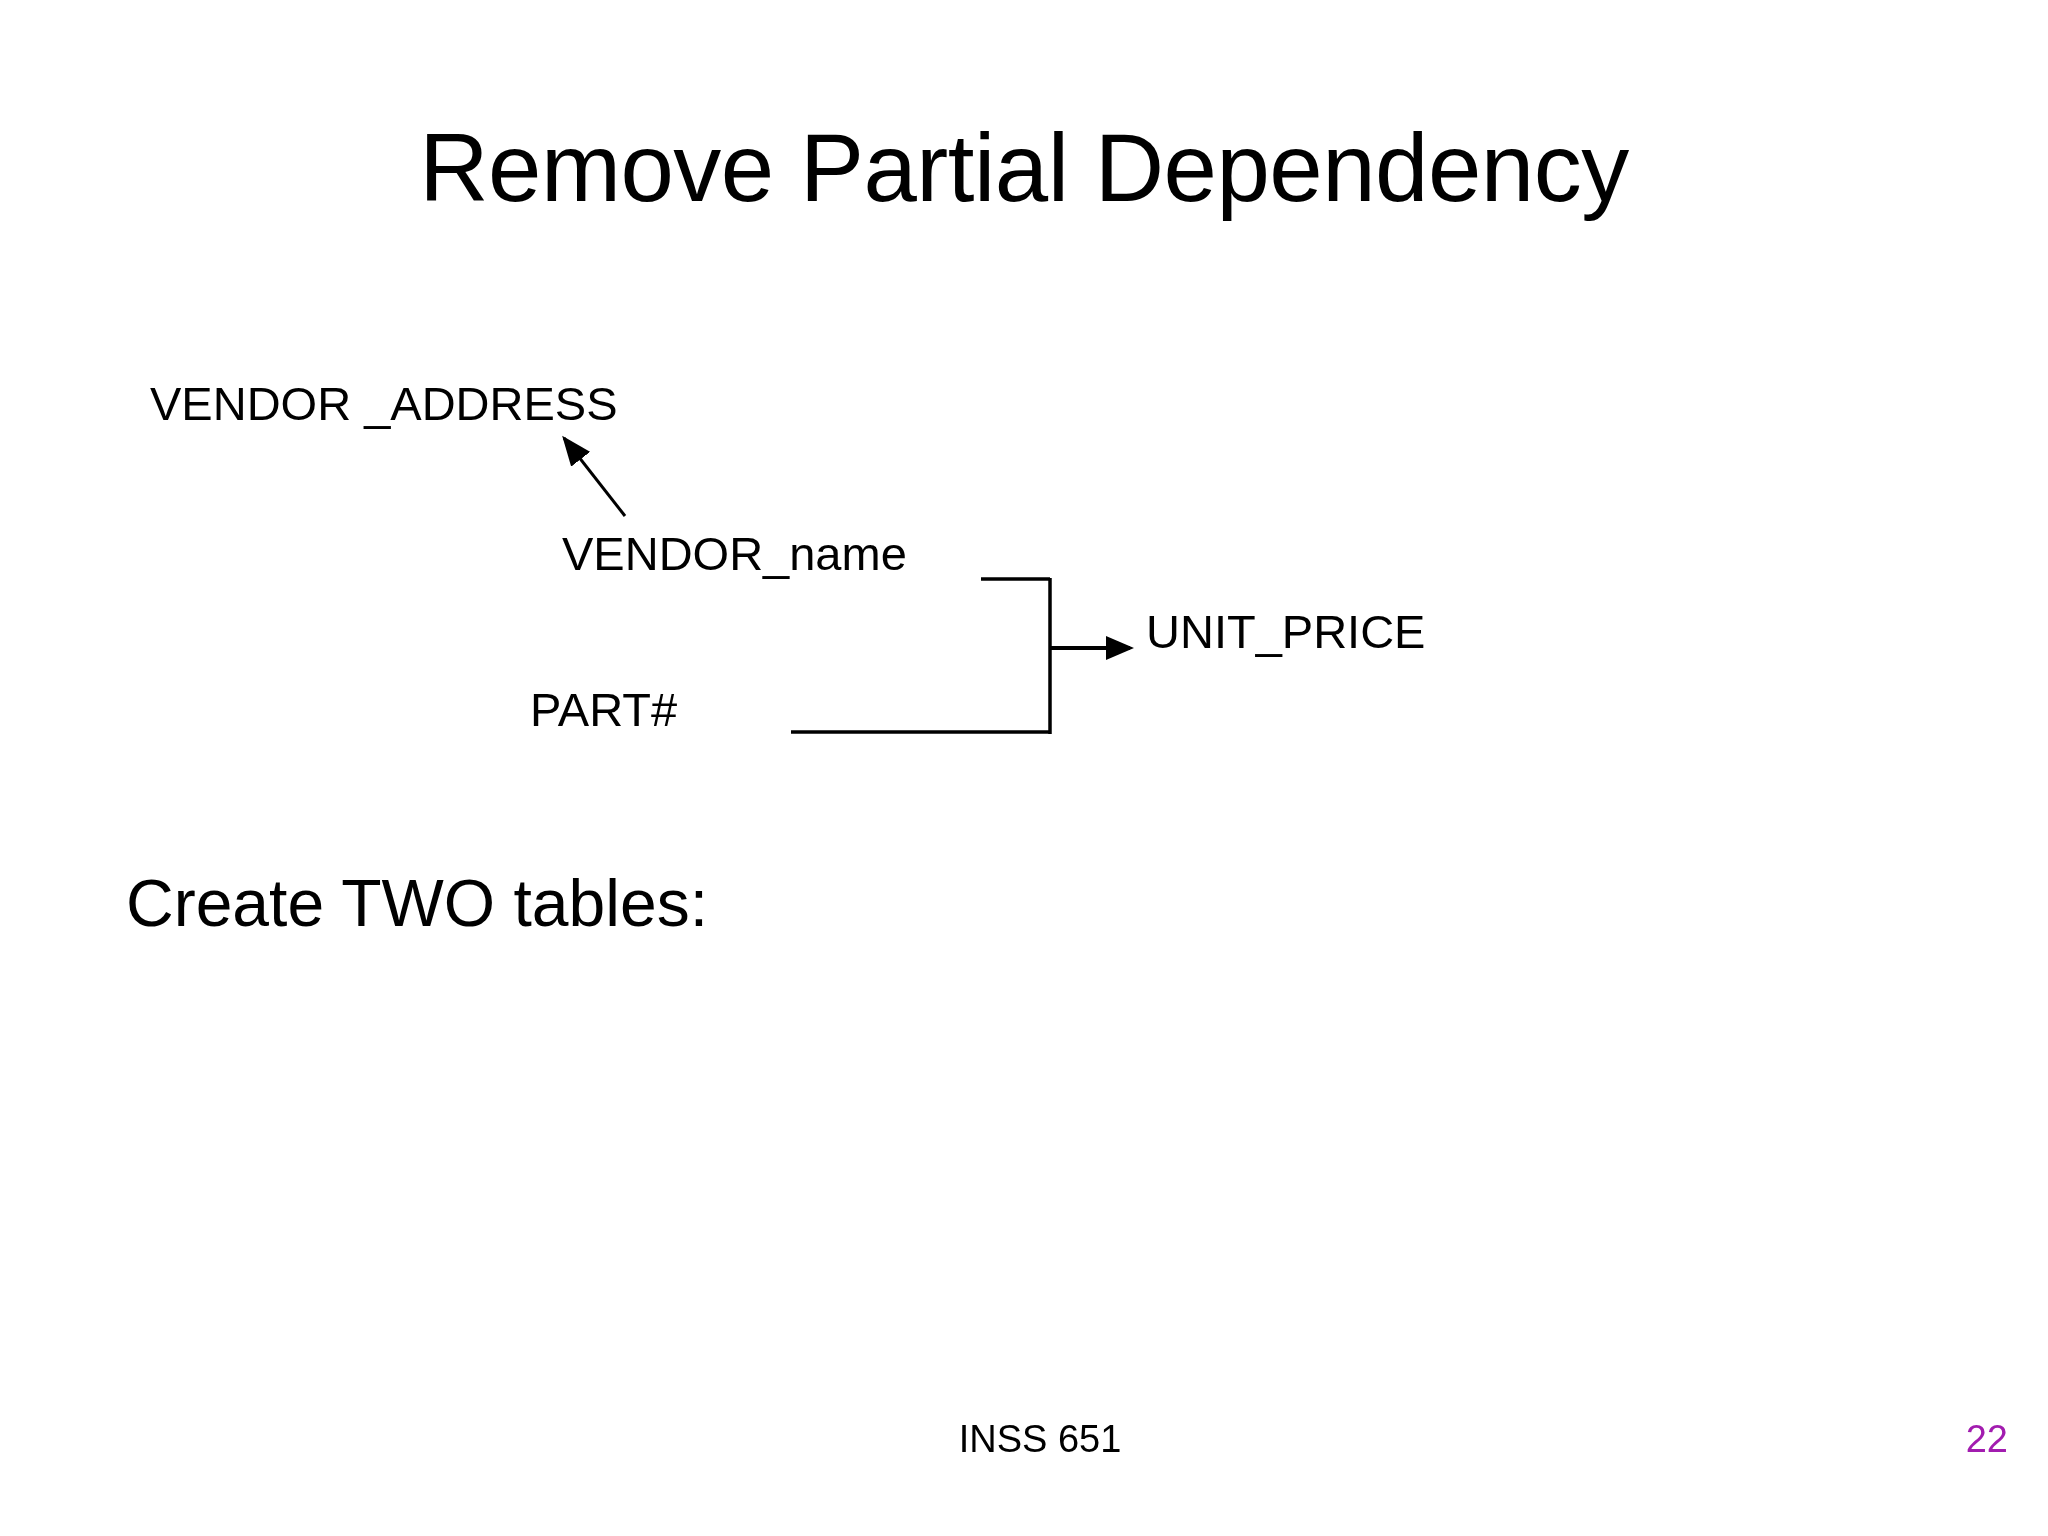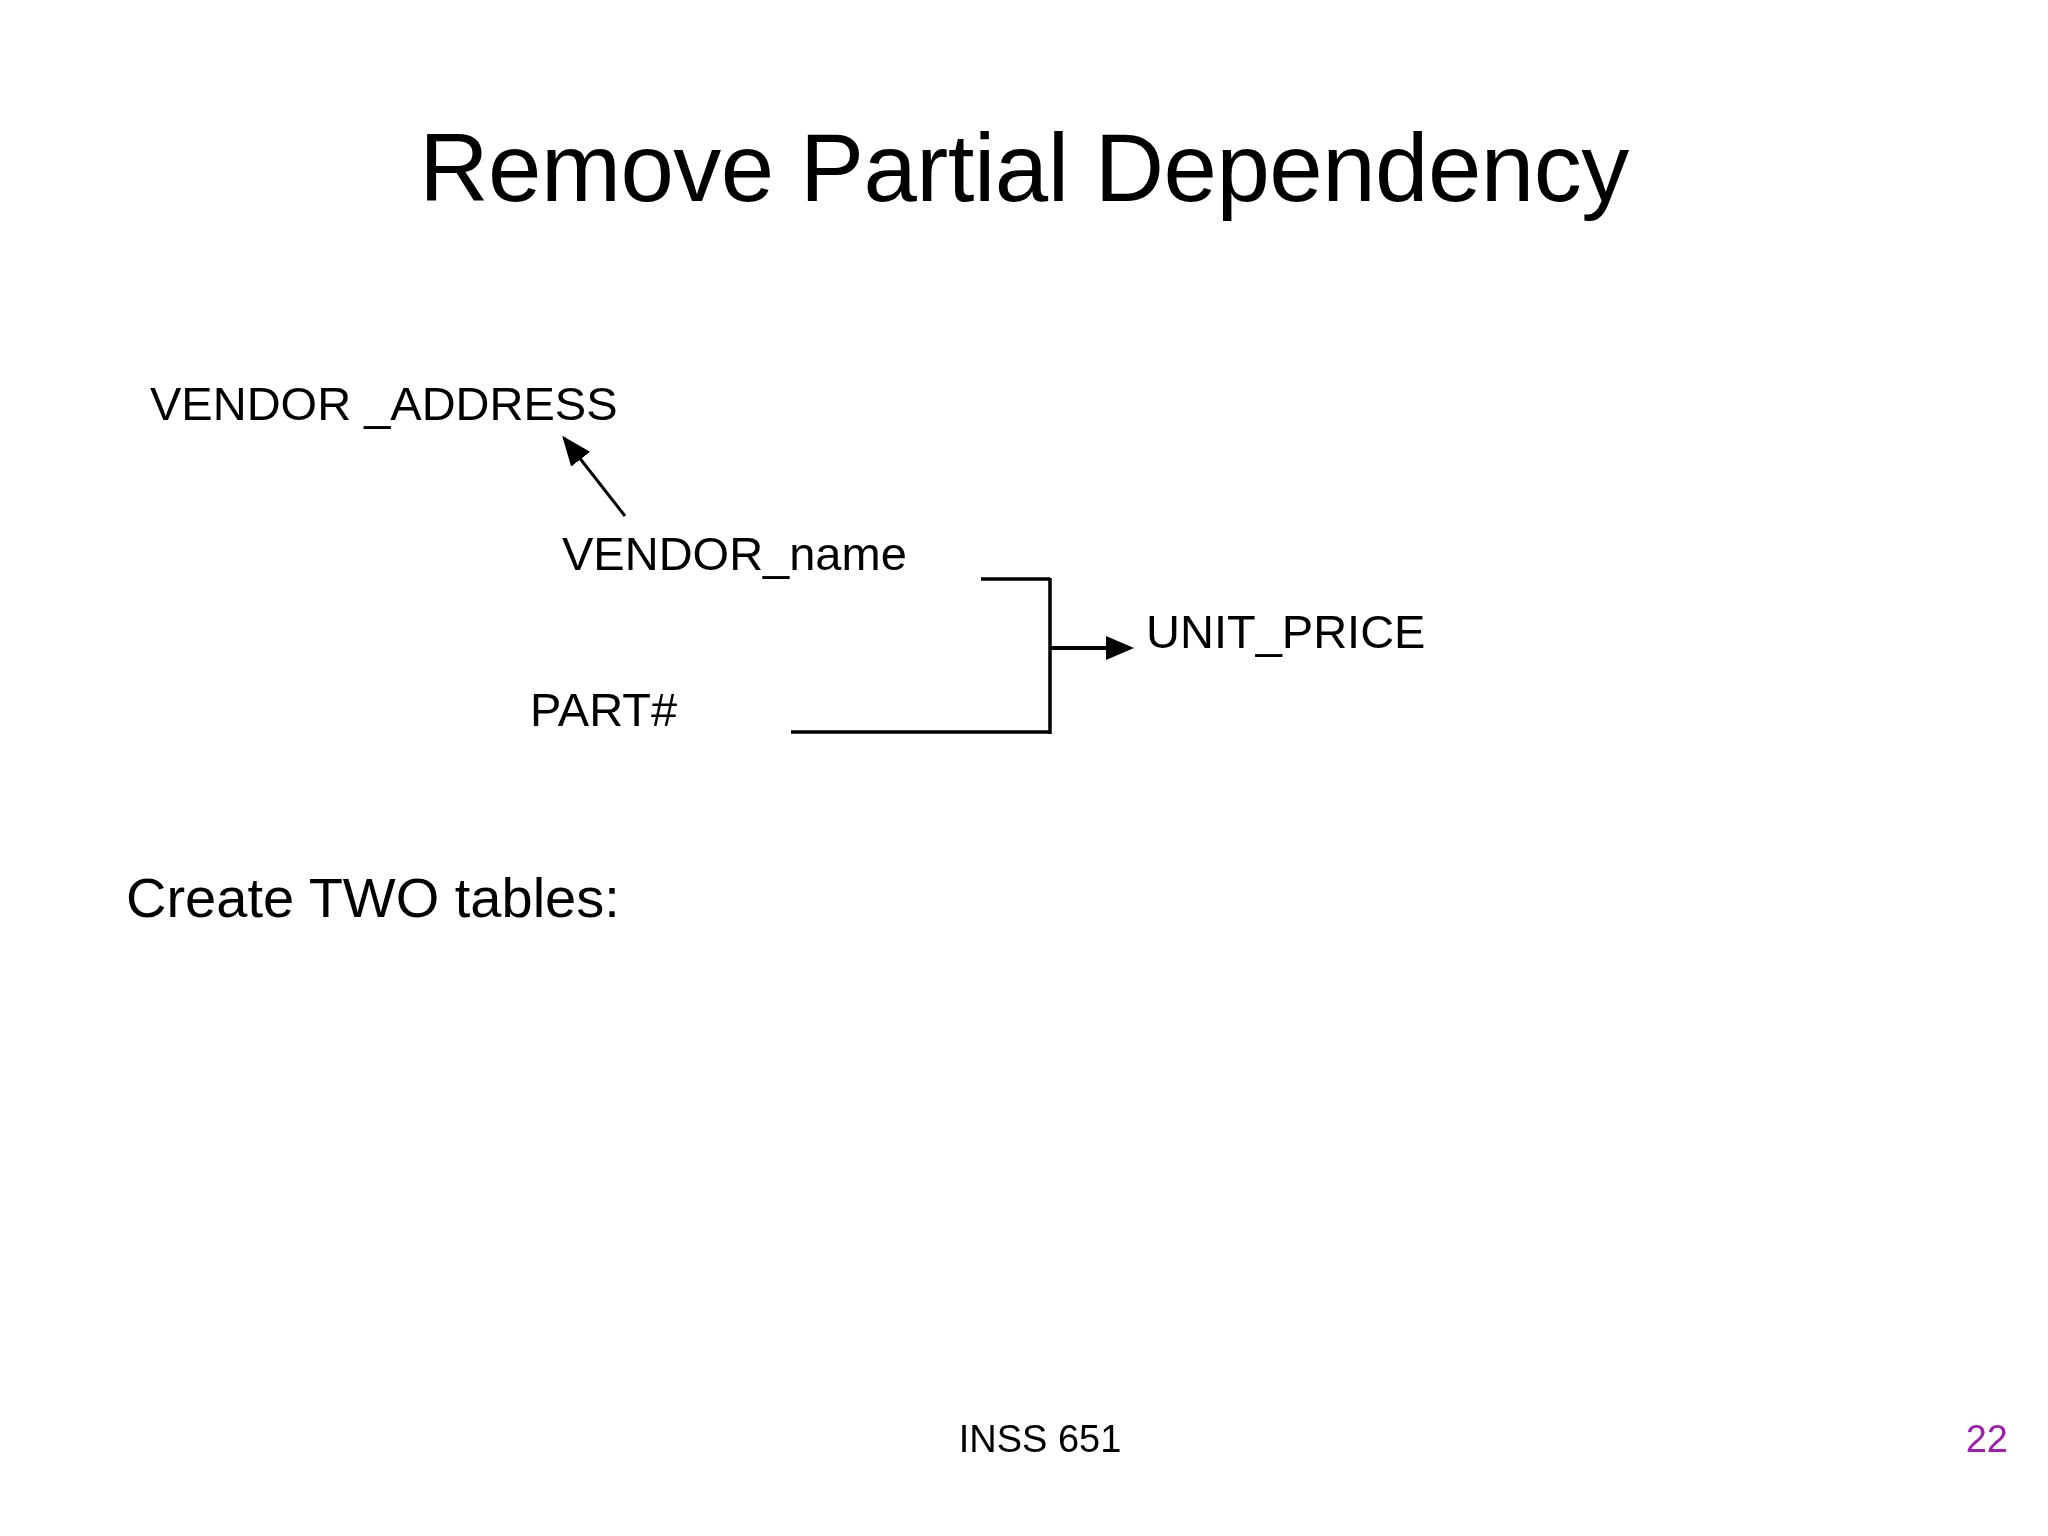--- a/index.html
+++ b/index.html
@@ -61,21 +61,21 @@
     left: 0;
     top: 0;
     width: 2048px;
     height: 800px;
     pointer-events: none;
   }
 
   
   .body-line {
     position: absolute;
-    font-size: 56px;
+    font-size: 66px;
     line-height: 1;
     color: #000000;
     white-space: nowrap;
   }
   #line-create  { left: 126px; top: 870px; }
   #line-onewith { left: 126px; top: 990px; }
   #line-s21     { left: 148px; top: 1098px; font-size: 64px; }
   #line-s22     { left: 148px; top: 1208px; font-size: 64px; }
 
   .bold  { font-weight: bold; }

